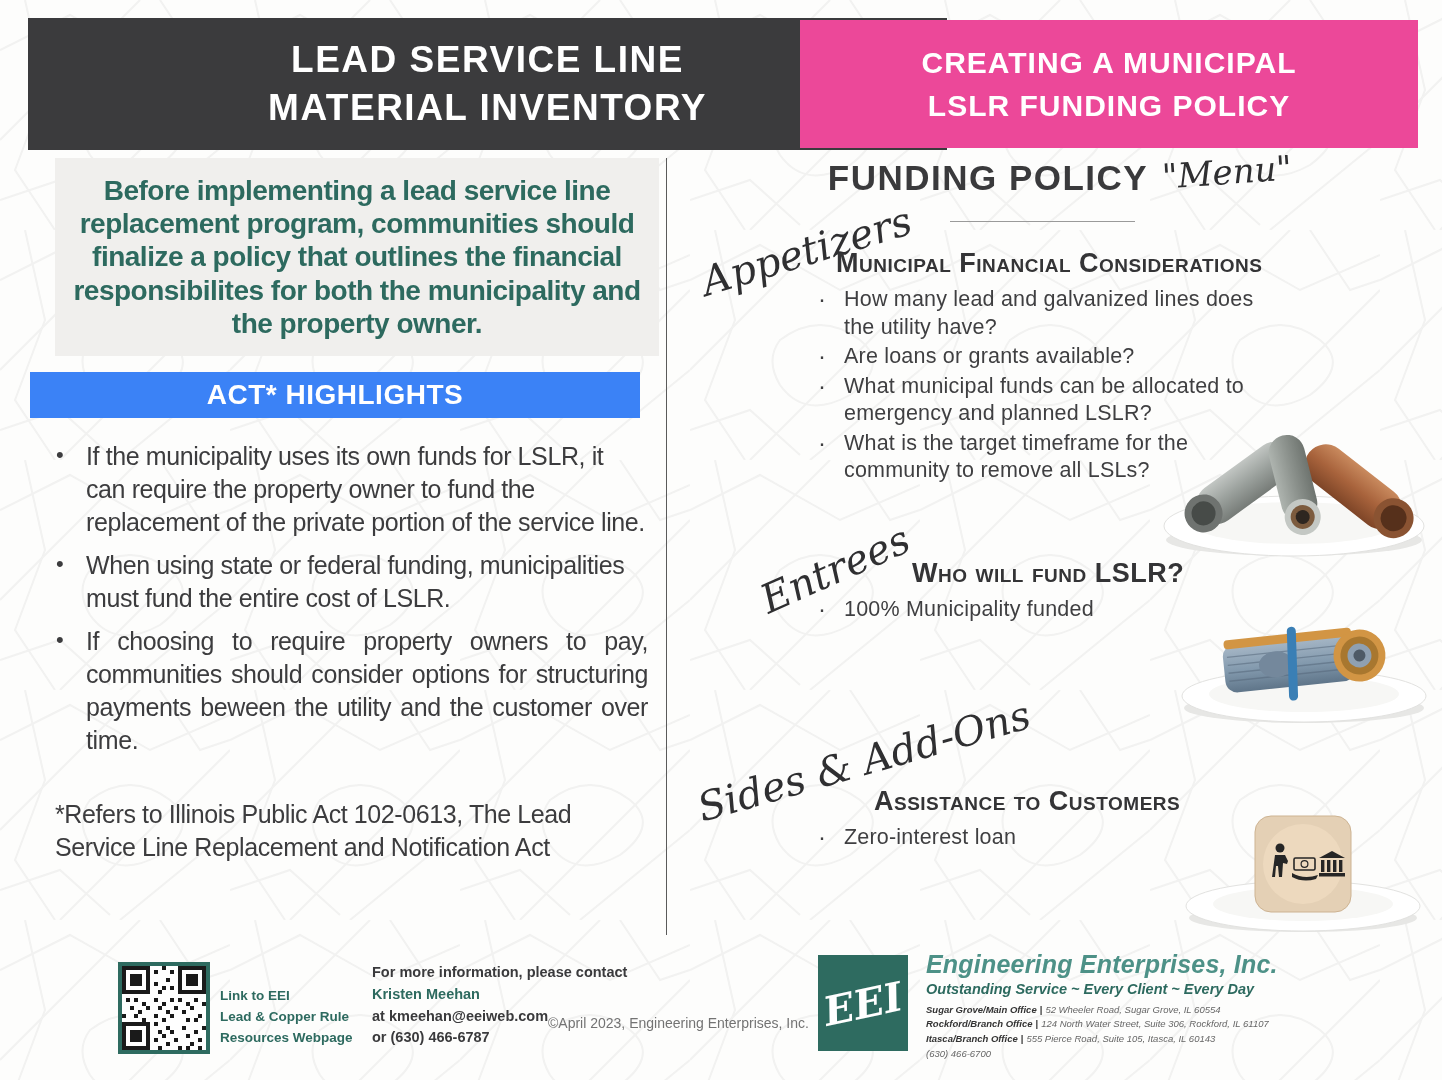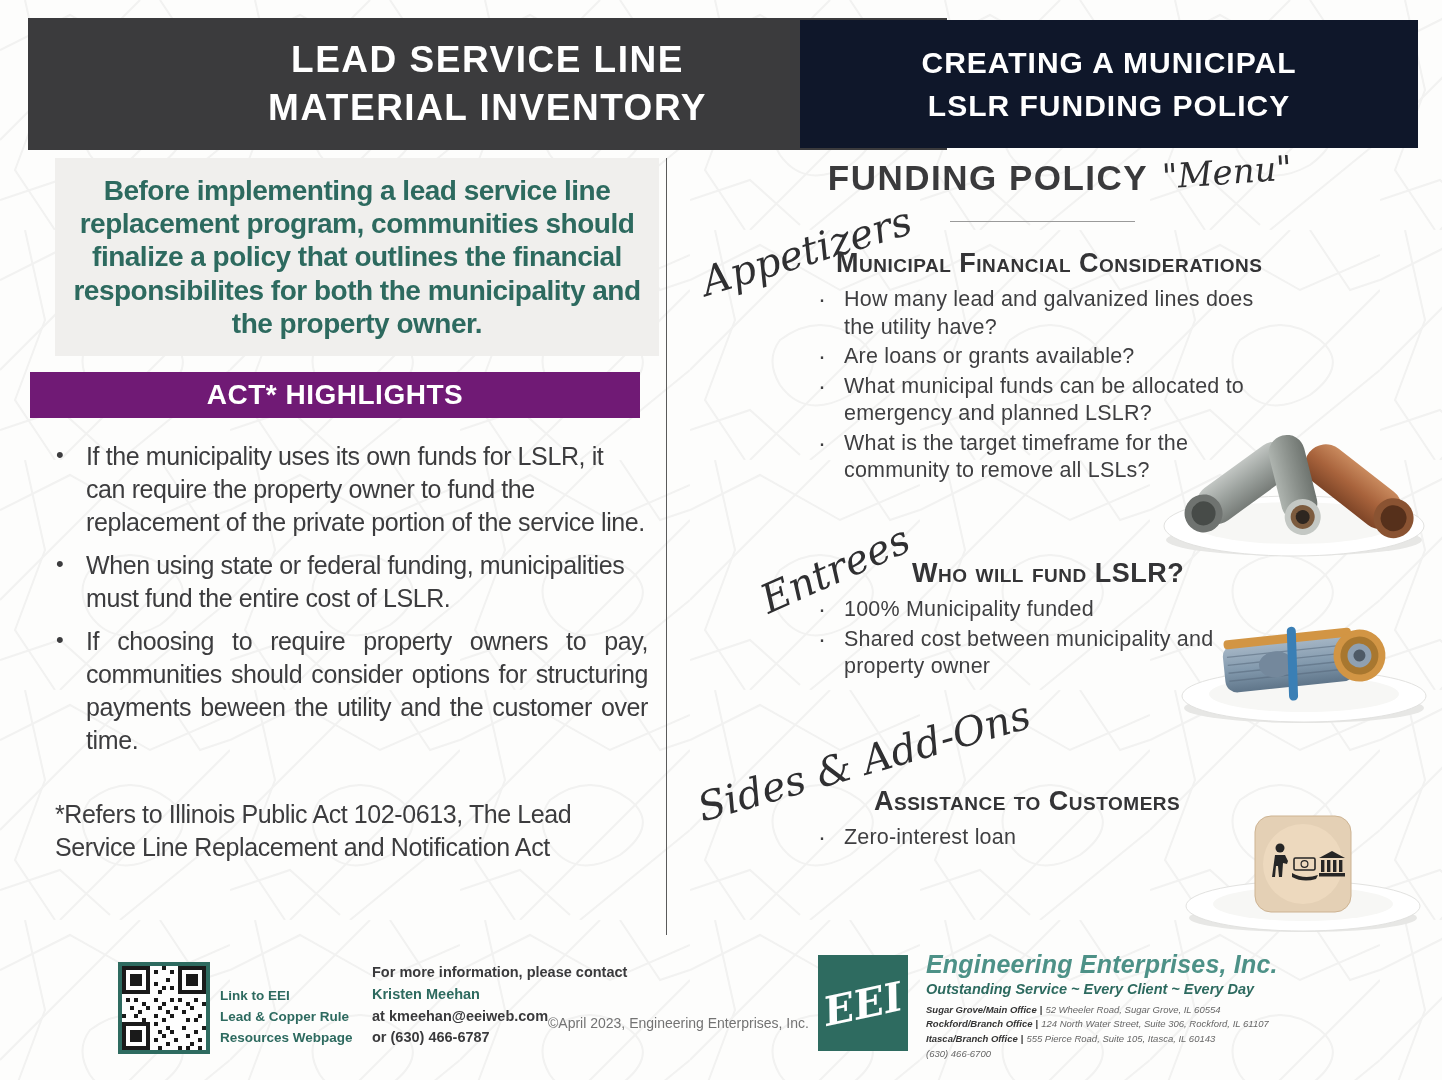--- a/index.html
+++ b/index.html
@@ -7,30 +7,30 @@
     position:relative;width:1442px;height:1080px;overflow:hidden;
     background:#fdfdfc;
     font-family:"Liberation Sans",sans-serif;color:#3a3a3c;
   }
   
   #map-texture{position:absolute;inset:0;pointer-events:none;}
 
   
   .hdr{position:absolute;display:flex;flex-direction:column;justify-content:center;text-align:center;color:#fff;font-weight:bold;}
   #hdr-left{left:28px;top:18px;width:919px;height:132px;background:#3b3b3d;font-size:37px;letter-spacing:1.5px;line-height:1.3;}
-  #hdr-right{left:800px;top:20px;width:618px;height:128px;background:#0f172a;font-size:30px;letter-spacing:1px;line-height:1.45;align-items:center;}
+  #hdr-right{left:800px;top:20px;width:618px;height:128px;background:#ec4899;font-size:30px;letter-spacing:1px;line-height:1.45;align-items:center;}
 
   
   #intro-box{
     position:absolute;left:55px;top:158px;width:604px;height:198px;background:#f0efed;
     display:flex;align-items:center;justify-content:center;
   }
   #intro-box p{margin:0;padding:4px 14px;text-align:center;color:#2d6a5f;font-size:28px;font-weight:600;line-height:1.18;letter-spacing:-0.5px;}
   #act-bar{
-    position:absolute;left:30px;top:372px;width:610px;height:46px;background:#701a75;
+    position:absolute;left:30px;top:372px;width:610px;height:46px;background:#3b82f6;
     display:flex;align-items:center;justify-content:center;color:#fff;font-size:28px;font-weight:bold;letter-spacing:0.5px;
   }
   #left-bullets{position:absolute;left:48px;top:440px;width:600px;margin:0;padding:0;list-style:none;}
   #left-bullets li{
     position:relative;padding-left:38px;margin-bottom:10px;font-size:25px;line-height:1.32;color:#3c3c3e;letter-spacing:-0.4px;
   }
   #left-bullets li::before{content:"•";position:absolute;left:8px;top:0;font-size:22px;color:#3c3c3e;}
   #left-bullets li.justify{text-align:justify;}
   #footnote{position:absolute;left:55px;top:798px;width:600px;font-size:25px;line-height:1.32;color:#3c3c3e;letter-spacing:-0.4px;}
 
@@ -185,21 +185,20 @@
       <circle cx="146" cy="98" r="18" fill="#c4c8c4"></circle>
       <circle cx="146" cy="98" r="12" fill="#7c5b3e"></circle>
       <circle cx="146" cy="98" r="7" fill="#2e2620"></circle>
     </g>
   </svg>
 
   <div class="script menu-script" id="script-entrees">Entrees</div>
   <div class="menu-heading" id="heading-2">Who will fund LSLR?</div>
   <ul class="menu-bullets" id="bullets-2">
     <li>100% Municipality funded</li>
-    <li>Shared cost between municipality and property owner</li>
   </ul>
 
   <svg class="photo" id="money-photo" width="272" height="118" viewBox="0 0 272 118">
     <defs>
       <linearGradient id="billGrad" x1="0" y1="0" x2="0" y2="1">
         <stop offset="0" stop-color="#a9b9c8"></stop>
           <stop offset="0.55" stop-color="#8299ad"></stop>
           <stop offset="1" stop-color="#5f7589"></stop>
       </linearGradient>
     </defs>

